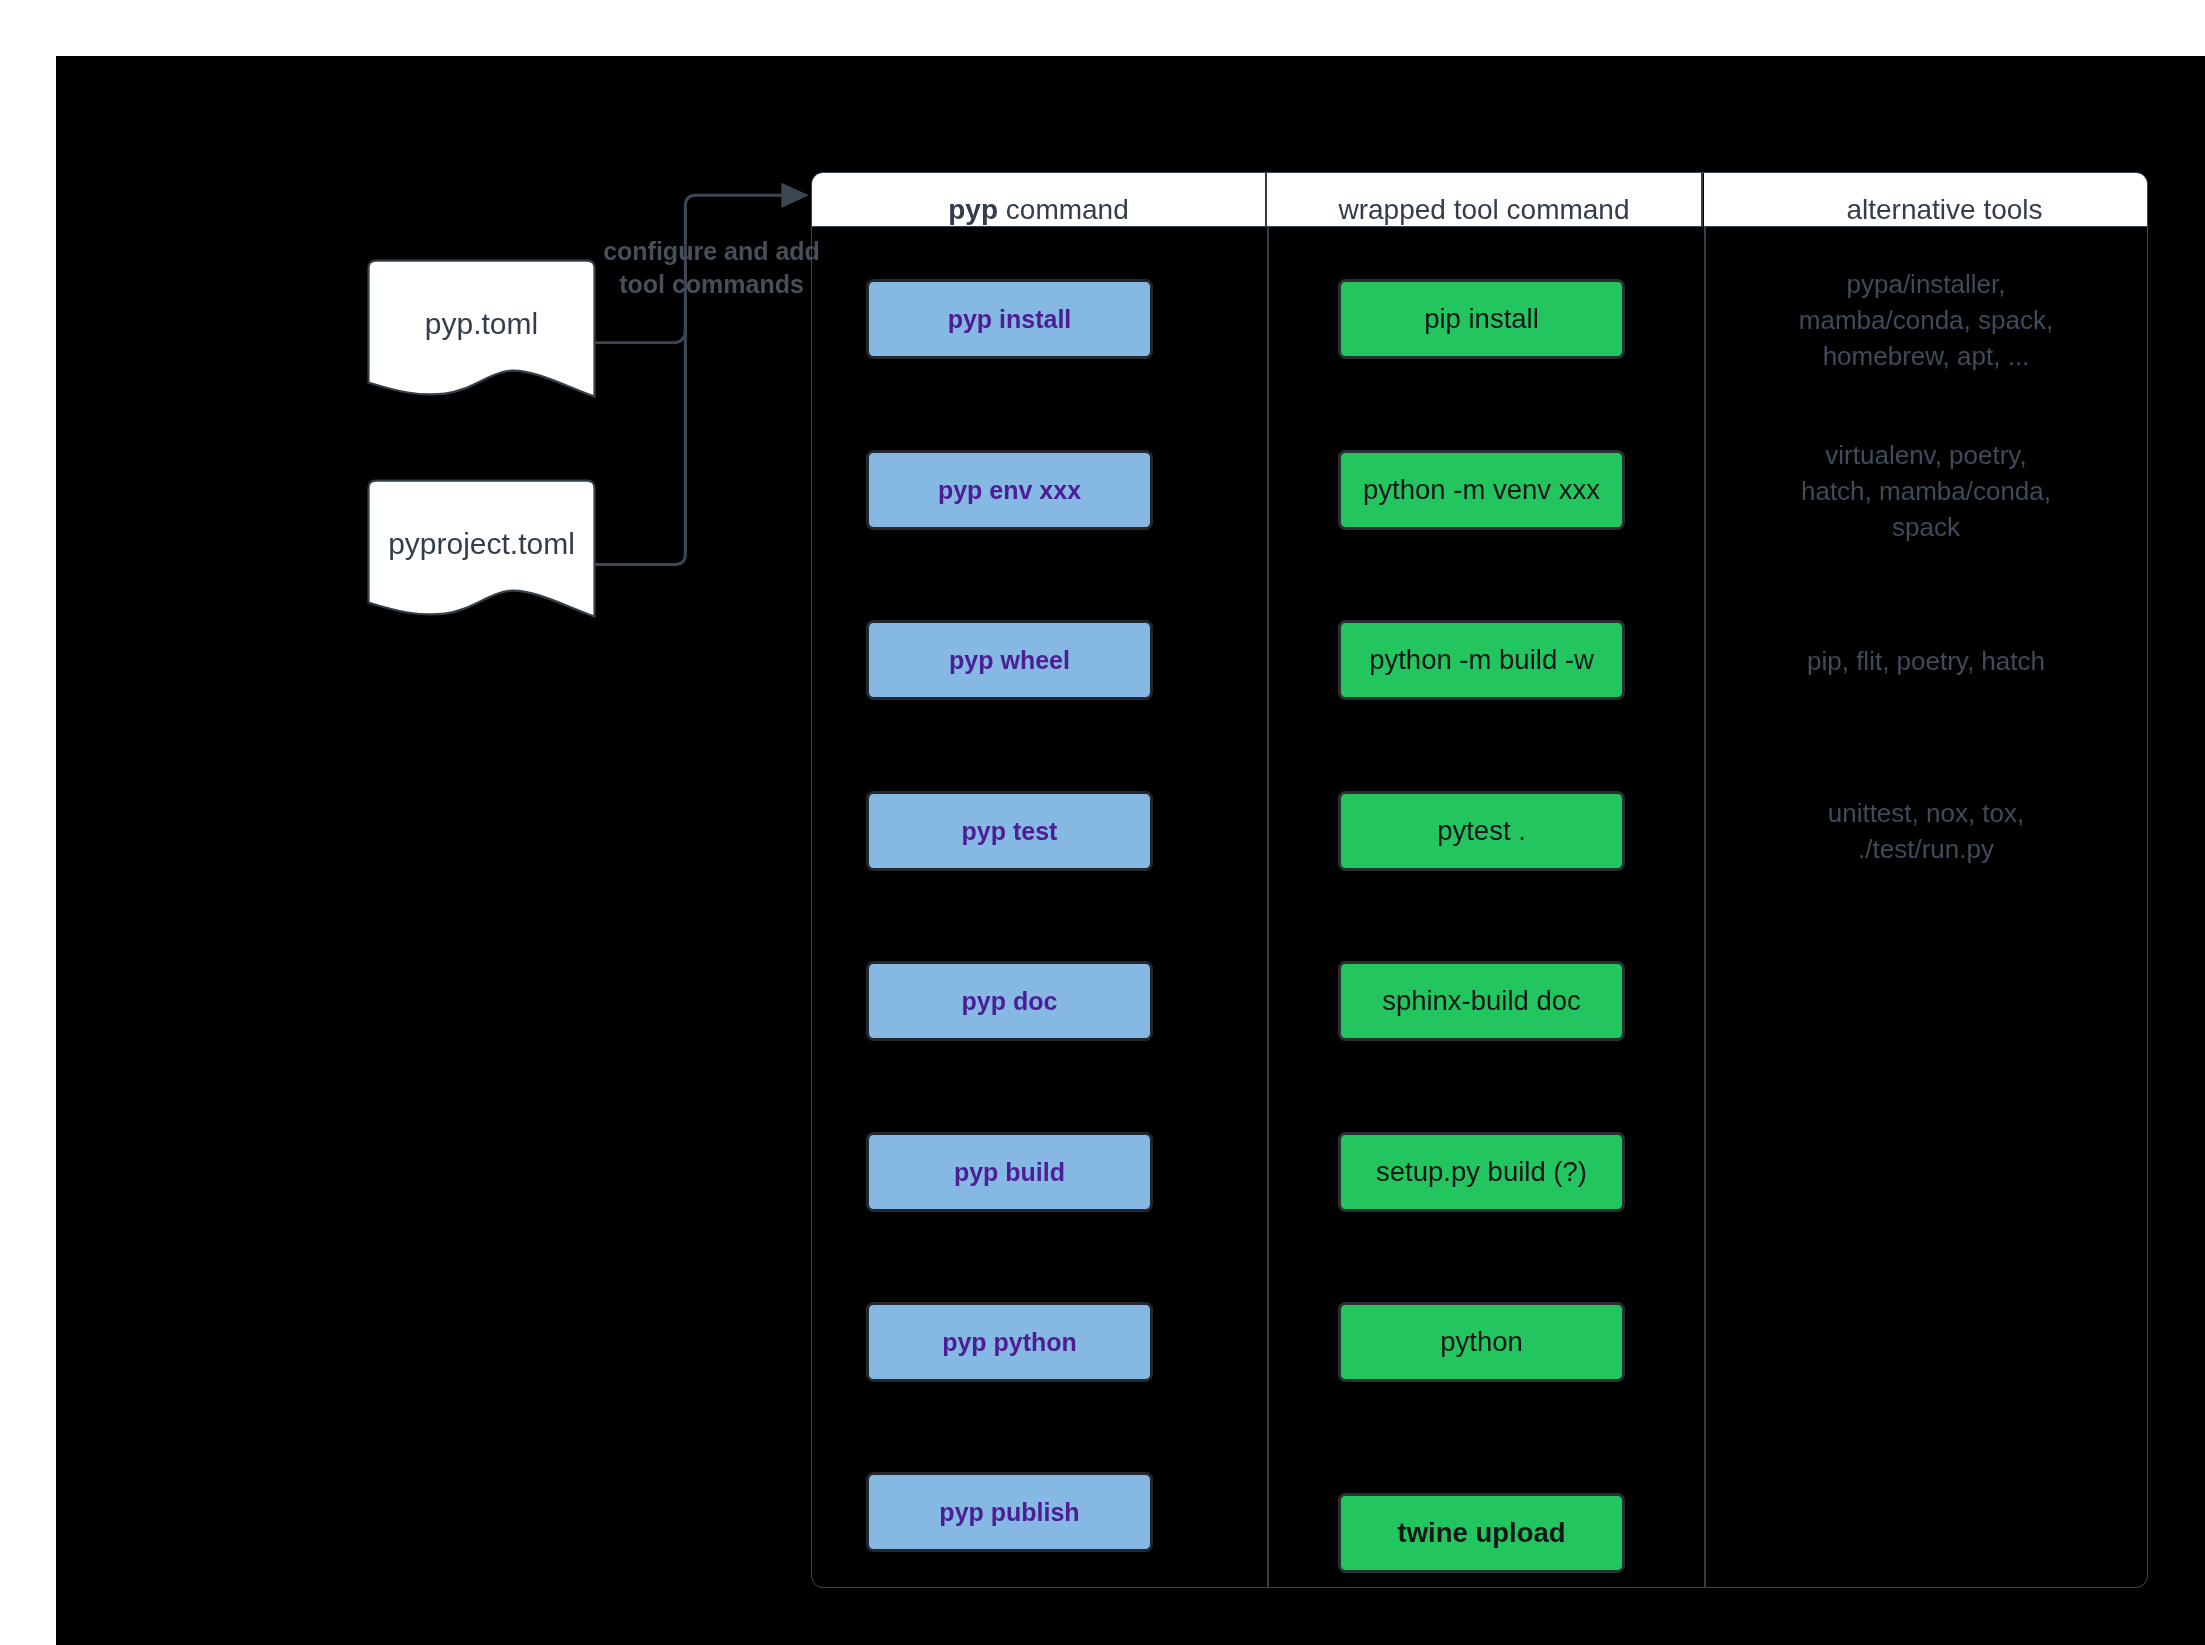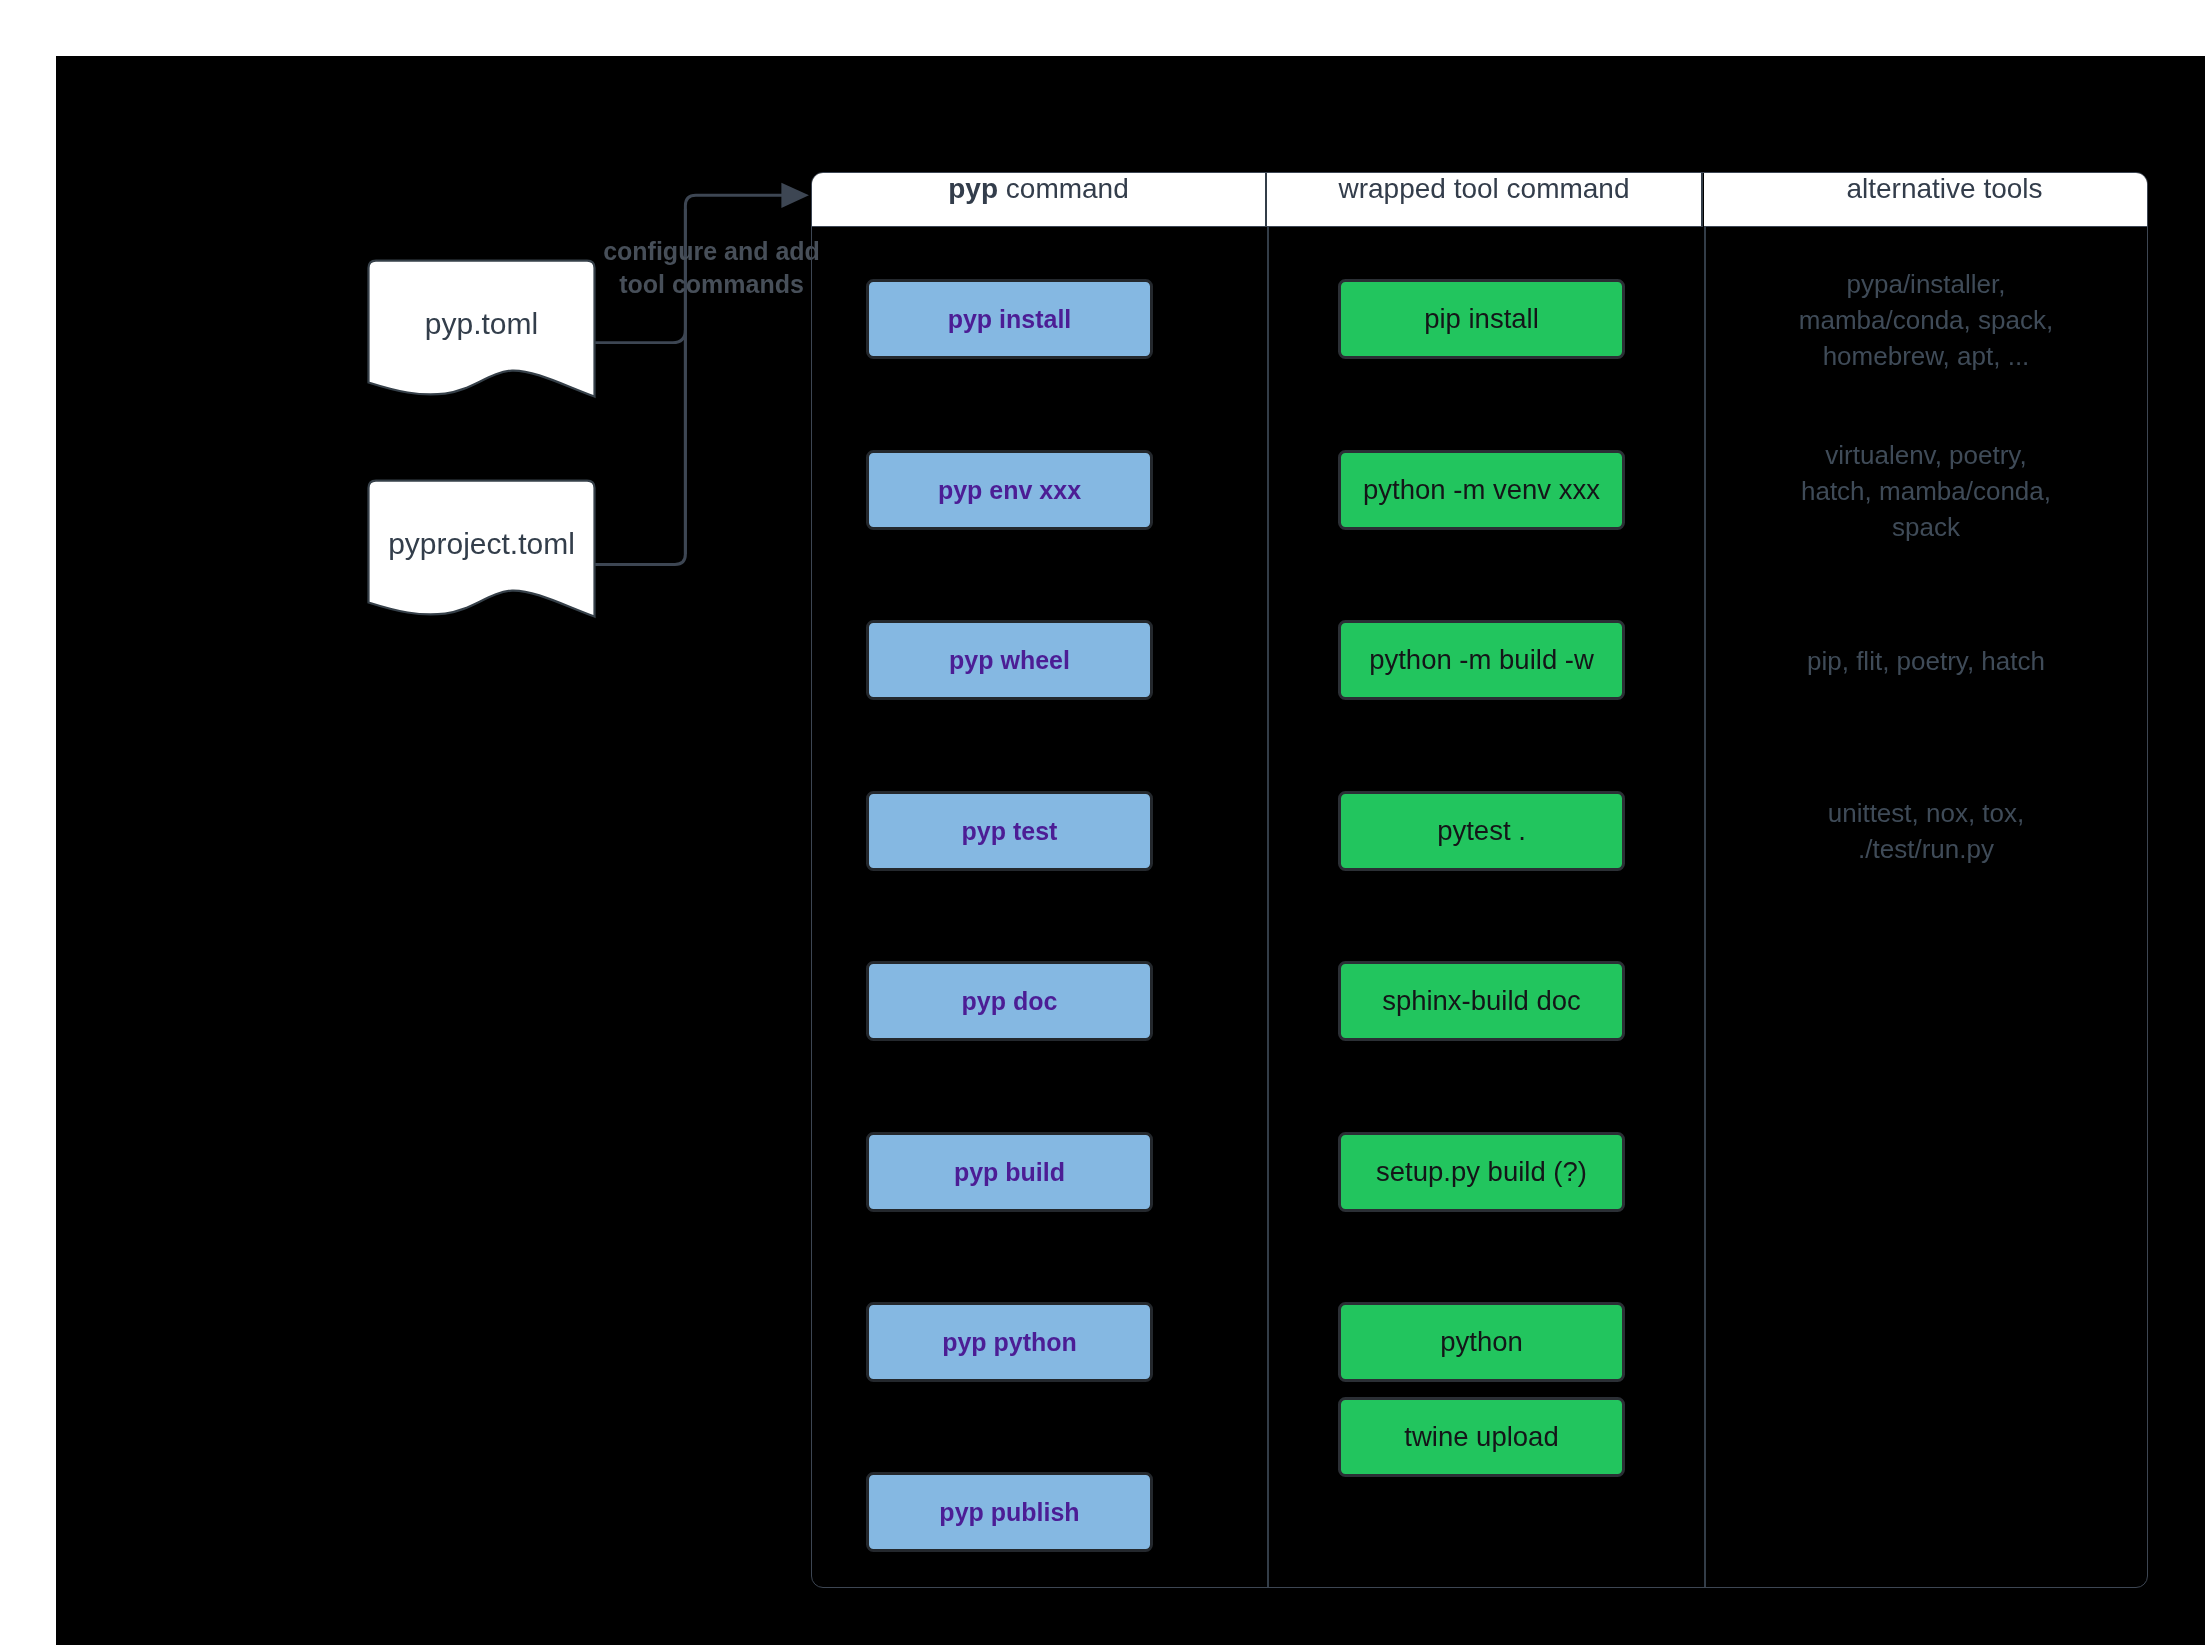--- a/index.html
+++ b/index.html
@@ -34,21 +34,21 @@
     color:#474f59;
   }
   
   .table-frame{
     position:absolute;left:811px;top:172px;width:1337px;height:1416px;
     border:1.5px solid #3d4653;border-radius:12px;
     box-sizing:border-box;overflow:hidden;background:transparent;
   }
   .hdr{
     position:absolute;top:0;height:54px;background:#ffffff;
-    display:flex;align-items:flex-start;justify-content:center;
+    display:flex;align-items:flex-end;justify-content:center;
     font-size:28px;color:#333d4b;box-sizing:border-box;
     border-bottom:1.5px solid #3d4653;
   }
   .hdr-1{left:0;width:455px;border-right:2.2px solid #333d48;}
   .hdr-2{left:455px;width:436px;border-right:2.2px solid #333d48;}
   .hdr-3{left:892px;width:443px;padding-left:38px;}
   .hdr .bold{font-weight:bold;}
   .hdr .rest{white-space:pre;}
   .vsep{
     position:absolute;top:54px;bottom:0;width:2.2px;background:#333d48;
@@ -151,17 +151,17 @@
         <div>unittest, nox, tox,</div>
         <div>./test/run.py</div>
       </div>
       <div class="blue-box" style="top: 788px;">pyp doc</div>
       <div class="pink-box" style="top: 788px;">sphinx-build doc</div>
       <div class="blue-box" style="top: 959px;">pyp build</div>
       <div class="pink-box" style="top: 959px;">setup.py build (?)</div>
       <div class="blue-box" style="top: 1129px;">pyp python</div>
       <div class="pink-box" style="top: 1129px;">python</div>
       <div class="blue-box" style="top: 1299px;">pyp publish</div>
-      <div class="pink-box" style="top: 1224px;">twine upload</div>
+      <div class="pink-box" style="top: 1320px; font-weight: bold;">twine upload</div>
     </div>
 
 </div>
 
 
 </body></html>

